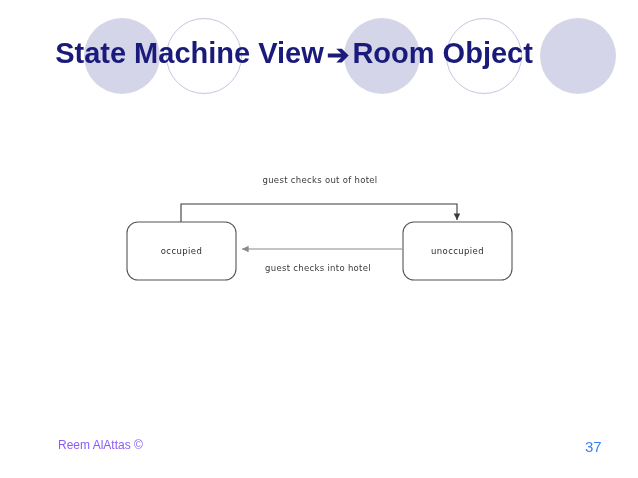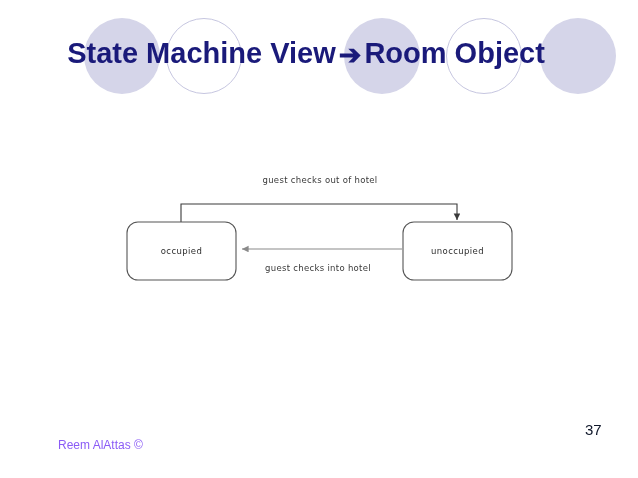--- a/index.html
+++ b/index.html
@@ -44,21 +44,21 @@
     background: #d5d5e9;
   }
   .deco-circle.outlined {
     background: transparent;
     border: 1px solid #c6c6e0;
   }
 
   
   .title-wrap {
     position: absolute;
-    left: 12px;
+    left: 0;
     top: 36px;
     width: 588px;
     text-align: center;
   }
   .title {
     display: inline-block;
     font-family: "Liberation Sans", sans-serif;
     font-size: 29px;
     font-weight: bold;
     color: #1a1a7a;
@@ -106,25 +106,25 @@
     top: 438px;
     font-family: "Liberation Sans", sans-serif;
     font-size: 12px;
     font-weight: normal;
     color: #8b5cf6;
     white-space: nowrap;
   }
   .footer-page {
     position: absolute;
     left: 585px;
-    top: 421px;
+    top: 438px;
     font-family: "Liberation Sans", sans-serif;
     font-size: 15px;
     font-weight: normal;
-    color: #0f172a;
+    color: #3b82f6;
     white-space: nowrap;
   }
 </style>
 </head>
 <body>
 
 <div class="slide">
 
   <div class="deco-band">
     <div class="deco-circle filled" style="left:84px;  top:18px; width:76px; height:76px;"></div>

